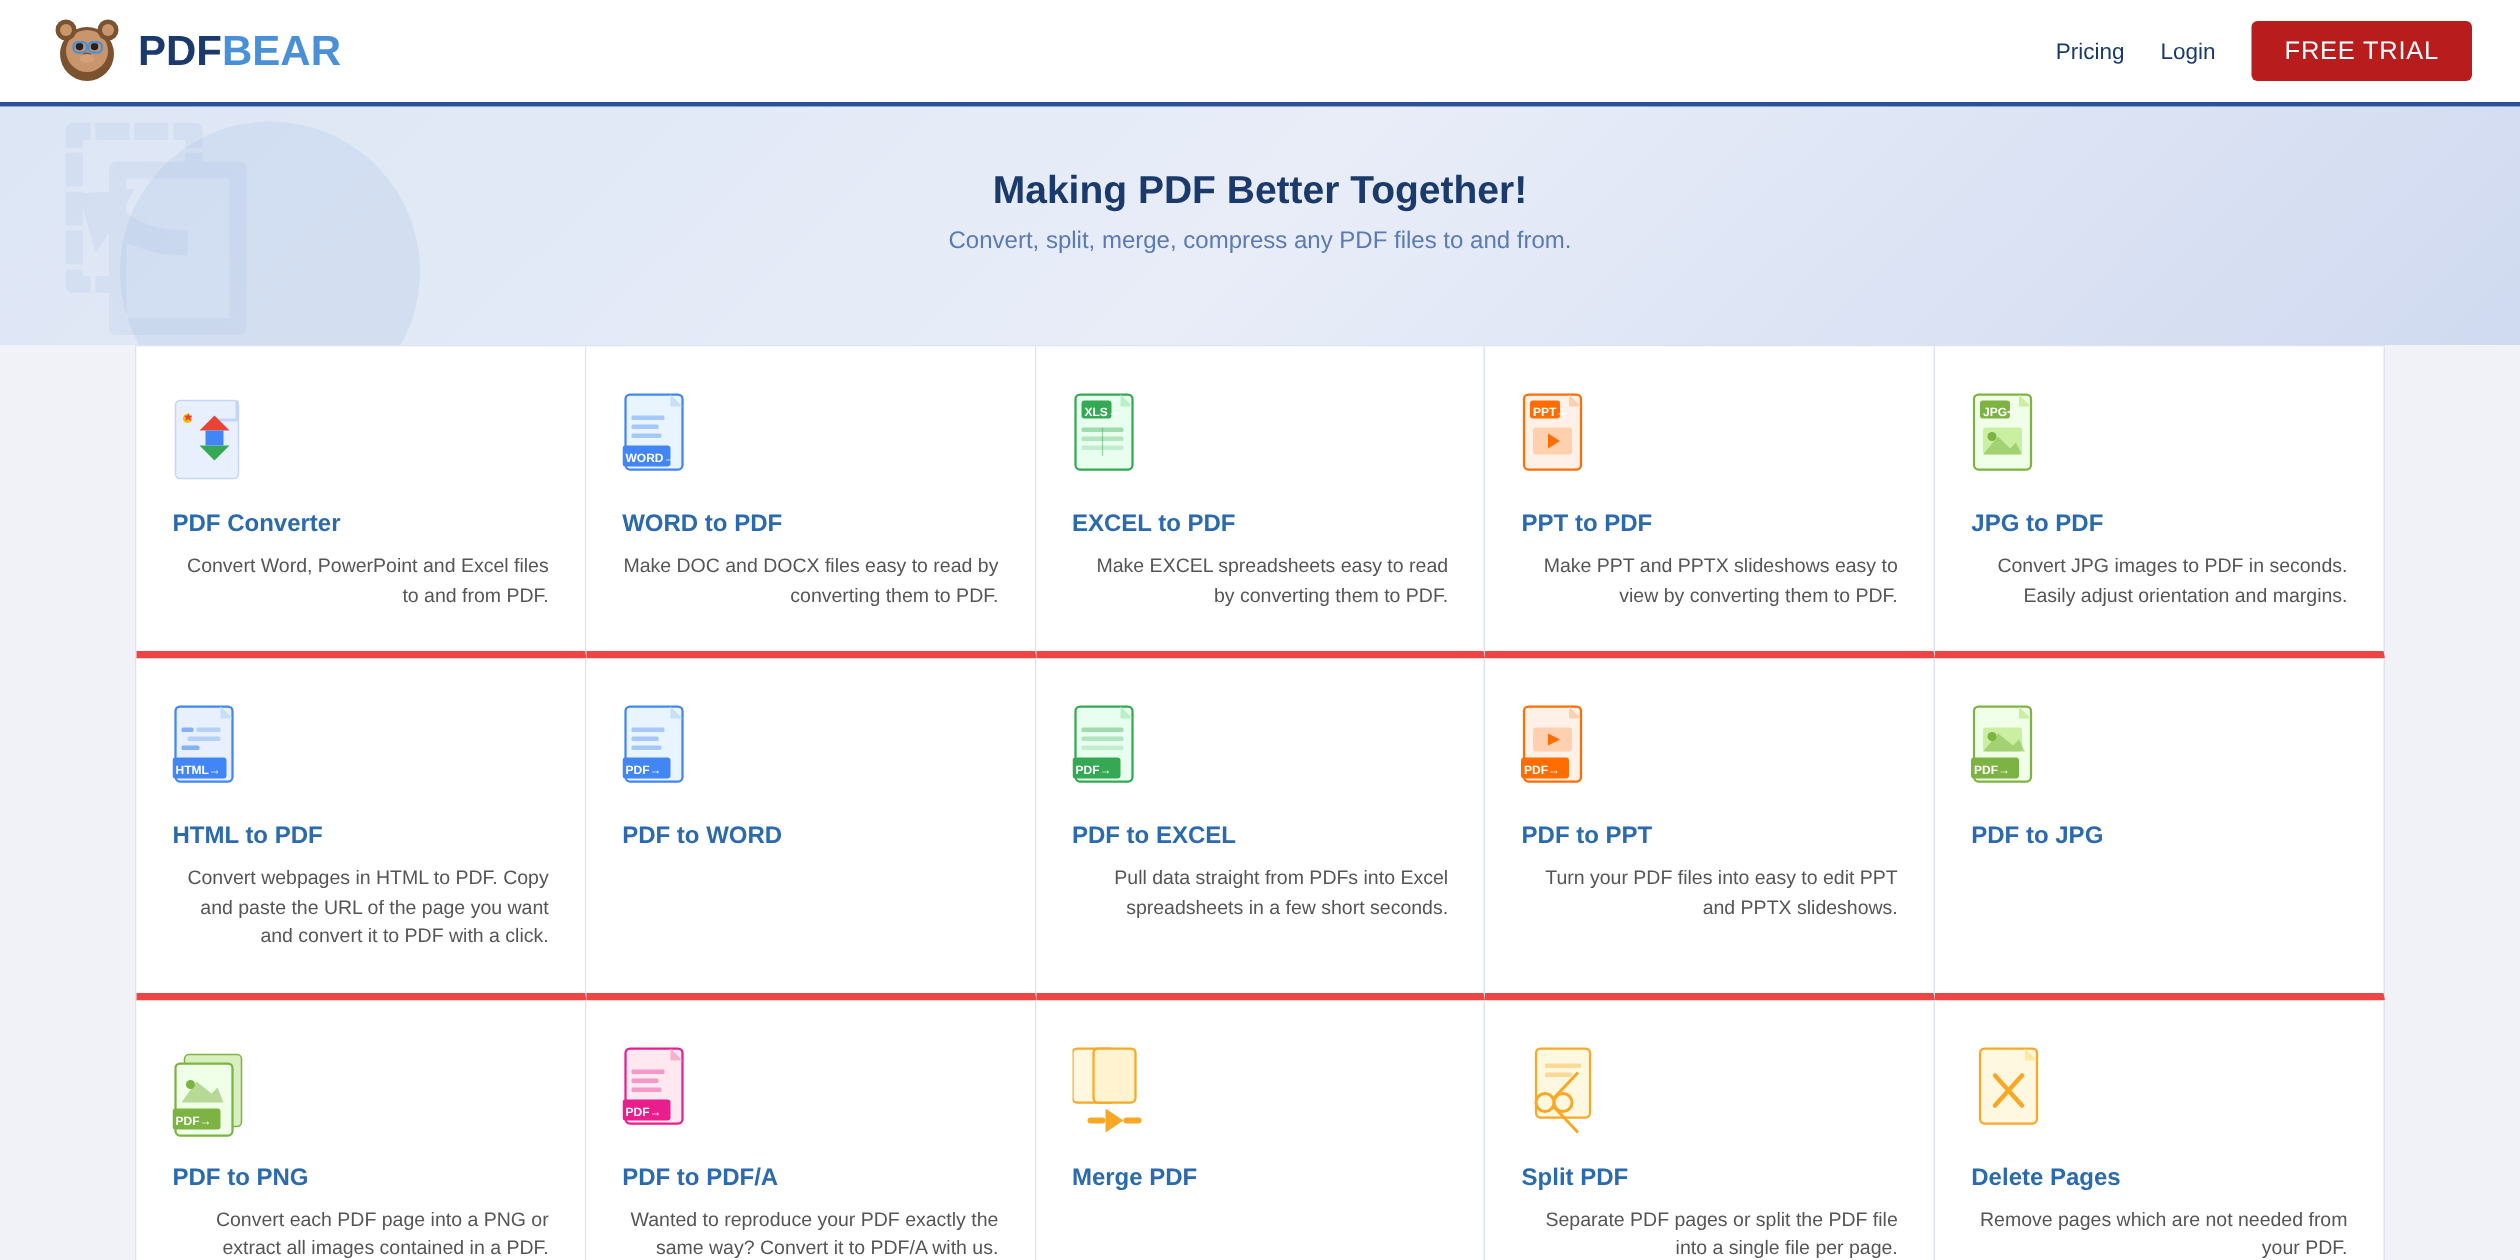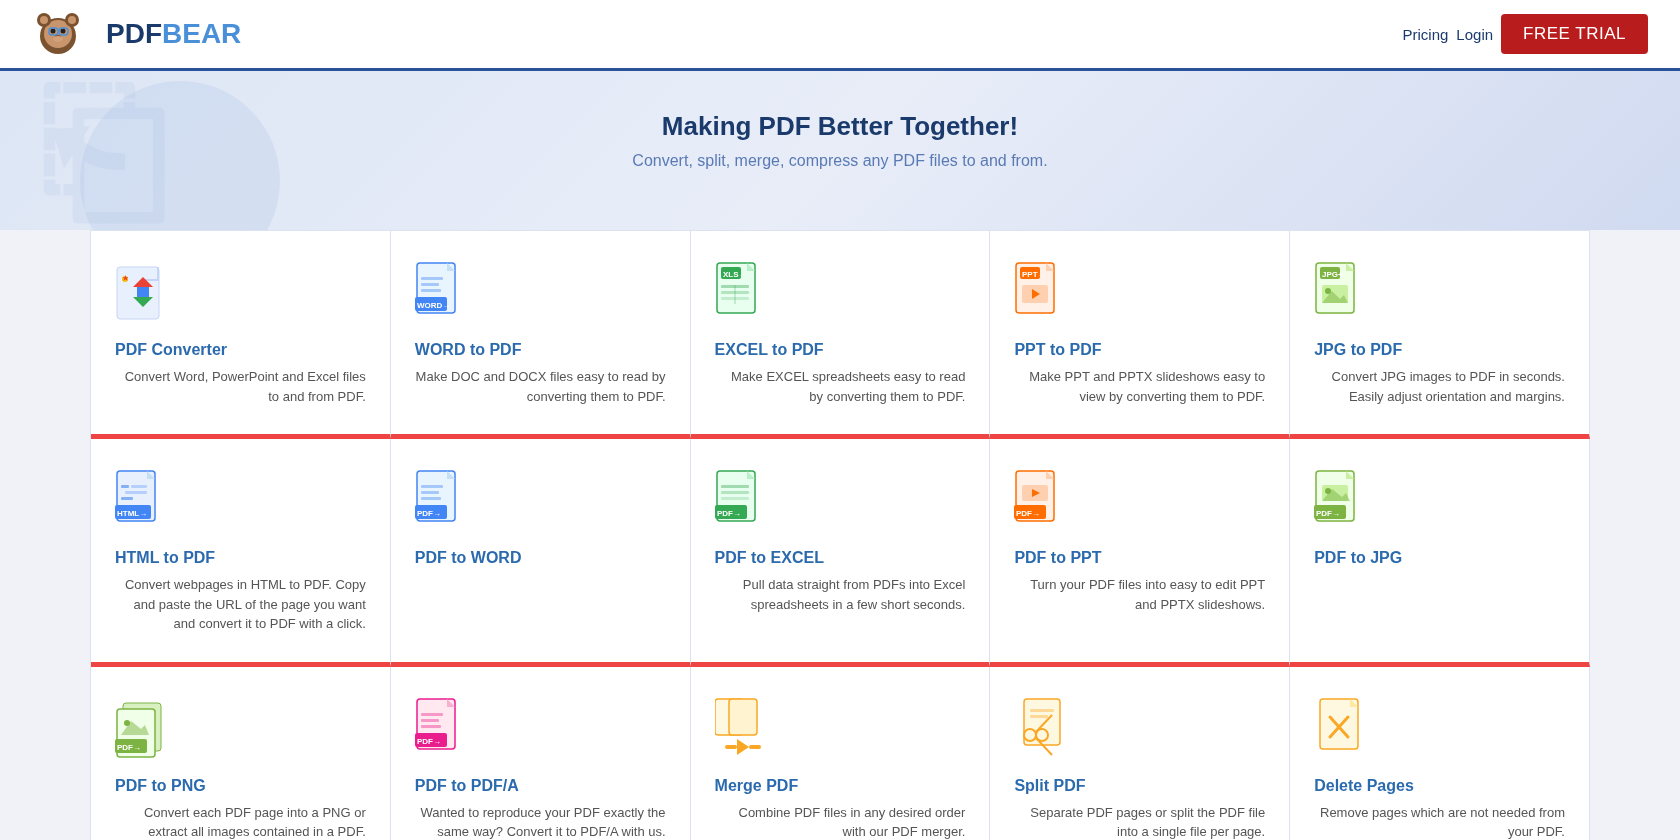--- a/index.html
+++ b/index.html
@@ -12,38 +12,38 @@
       align-items: center;
       justify-content: space-between;
       padding: 8px 32px;
       border-bottom: 3px solid #2a5298;
       position: relative;
       z-index: 10;
     }
     .logo-area {
       display: flex;
       align-items: center;
-      gap: 22px;
+      gap: 8px;
       text-decoration: none;
     }
     .logo-bear {
       width: 52px;
       height: 52px;
     }
     .logo-text {
       font-size: 28px;
       font-weight: bold;
       color: #1a3a6b;
       letter-spacing: 0;
     }
     .logo-text span { color: #4a90d9; }
     .nav-right {
       display: flex;
       align-items: center;
-      gap: 8px;
+      gap: 24px;
     }
     .nav-link {
       color: #1a3a6b;
       text-decoration: none;
       font-size: 15px;
       font-weight: 500;
     }
     .free-trial-btn {
       background: #b91c1c;
       color: #fff;
@@ -364,21 +364,20 @@
       <svg width="56" height="64" viewBox="0 0 56 64" fill="none">
 
         <rect x="0" y="4" width="28" height="36" rx="3" fill="#fff8e1" stroke="#f9a825" stroke-width="1.5"></rect>
         <rect x="14" y="4" width="28" height="36" rx="3" fill="#fff3d0" stroke="#f9a825" stroke-width="1.5"></rect>
 
         <polygon points="22,44 34,52 22,60" fill="#f9a825"></polygon>
         <rect x="10" y="50" width="12" height="4" rx="2" fill="#f9a825"></rect>
         <rect x="34" y="50" width="12" height="4" rx="2" fill="#f9a825"></rect>
       </svg></div>
         <div class="tool-title">Merge PDF</div>
-        <div class="tool-desc">Combine PDF files in any desired order with our PDF merger.</div>
       </div>
       <div class="tool-card">
         <div class="tool-icon">
       <svg width="56" height="64" viewBox="0 0 56 64" fill="none">
 
         <rect x="10" y="4" width="36" height="46" rx="3" fill="#fff8e1" stroke="#f9a825" stroke-width="1.5"></rect>
 
         <circle cx="16" cy="40" r="6" fill="none" stroke="#f9a825" stroke-width="2"></circle>
         <circle cx="28" cy="40" r="6" fill="none" stroke="#f9a825" stroke-width="2"></circle>
         <line x1="22" y1="37" x2="38" y2="20" stroke="#f9a825" stroke-width="2"></line>

